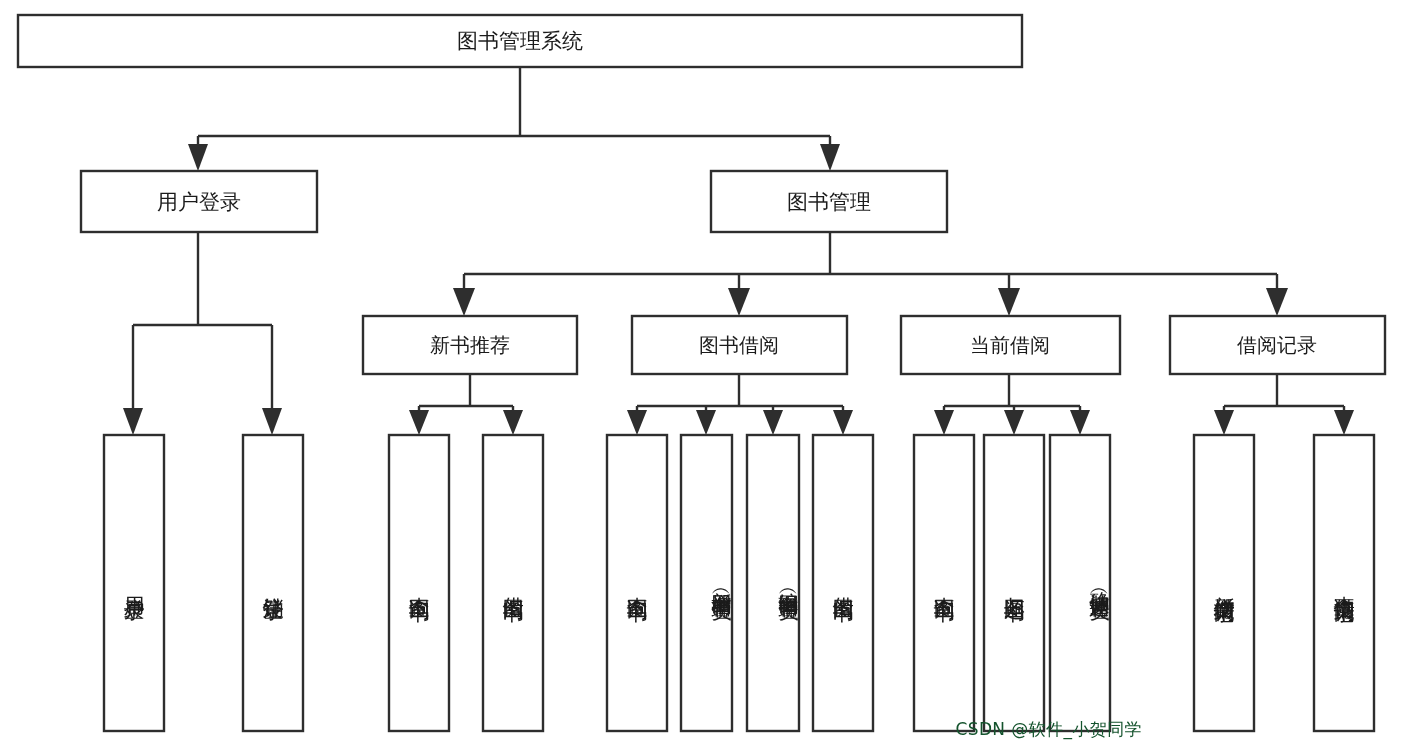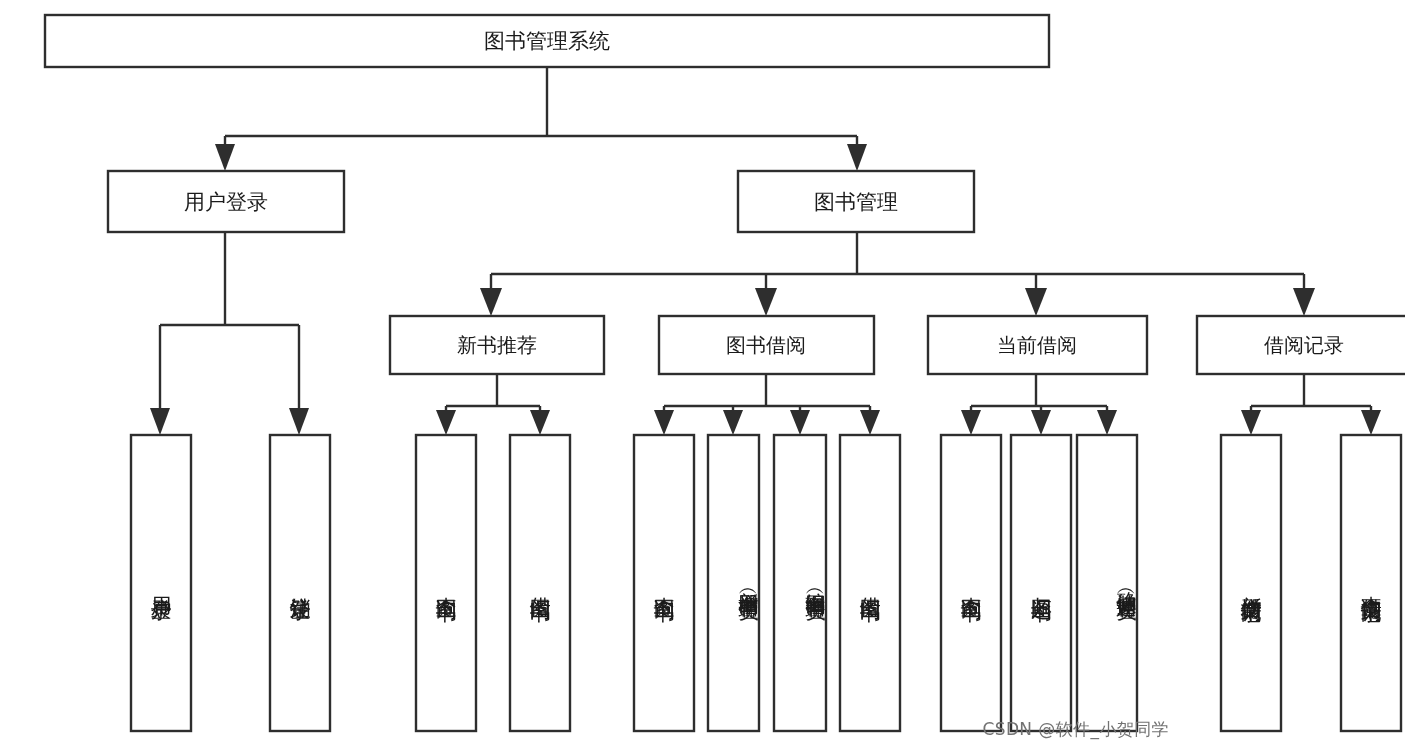--- a/index.html
+++ b/index.html
@@ -11,21 +11,20 @@
     width: 1405px;
     height: 747px;
     font-family: "DejaVu Sans", "Liberation Sans", sans-serif;
     overflow: hidden;
   }
   #diagram-root {
     position: relative;
     width: 1150px;
     height: 747px;
     background: #ffffff;
-    margin-left: 27px;
   }
   svg#flow-svg {
     position: absolute;
     left: 0;
     top: 0;
     width: 1405px;
     height: 747px;
     display: block;
   }
   .node-box {
@@ -67,21 +66,21 @@
     color: #1b1b1b;
     white-space: nowrap;
     pointer-events: none;
   }
   .watermark {
     position: absolute;
     right: 8px;
     bottom: 6px;
     font-family: "DejaVu Sans", "Liberation Sans", sans-serif;
     font-size: 17px;
-    color: #737373;
+    color: #14532d;
     letter-spacing: 0.4px;
     white-space: nowrap;
   }
 </style>
 </head>
 <body>
 
 <div id="diagram-root">
 
   <svg id="flow-svg" viewBox="0 0 1405 747">

